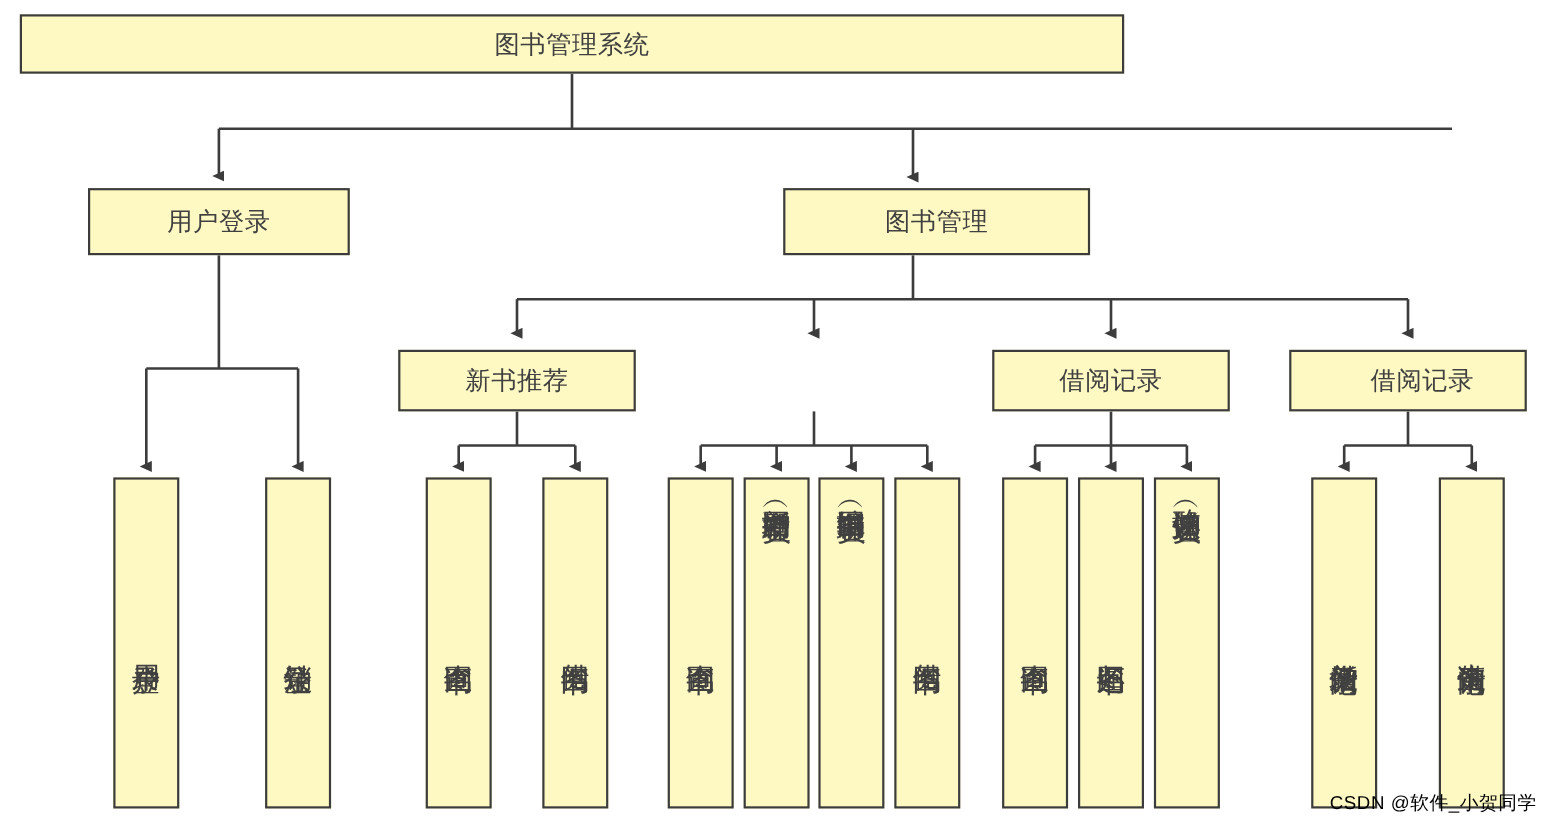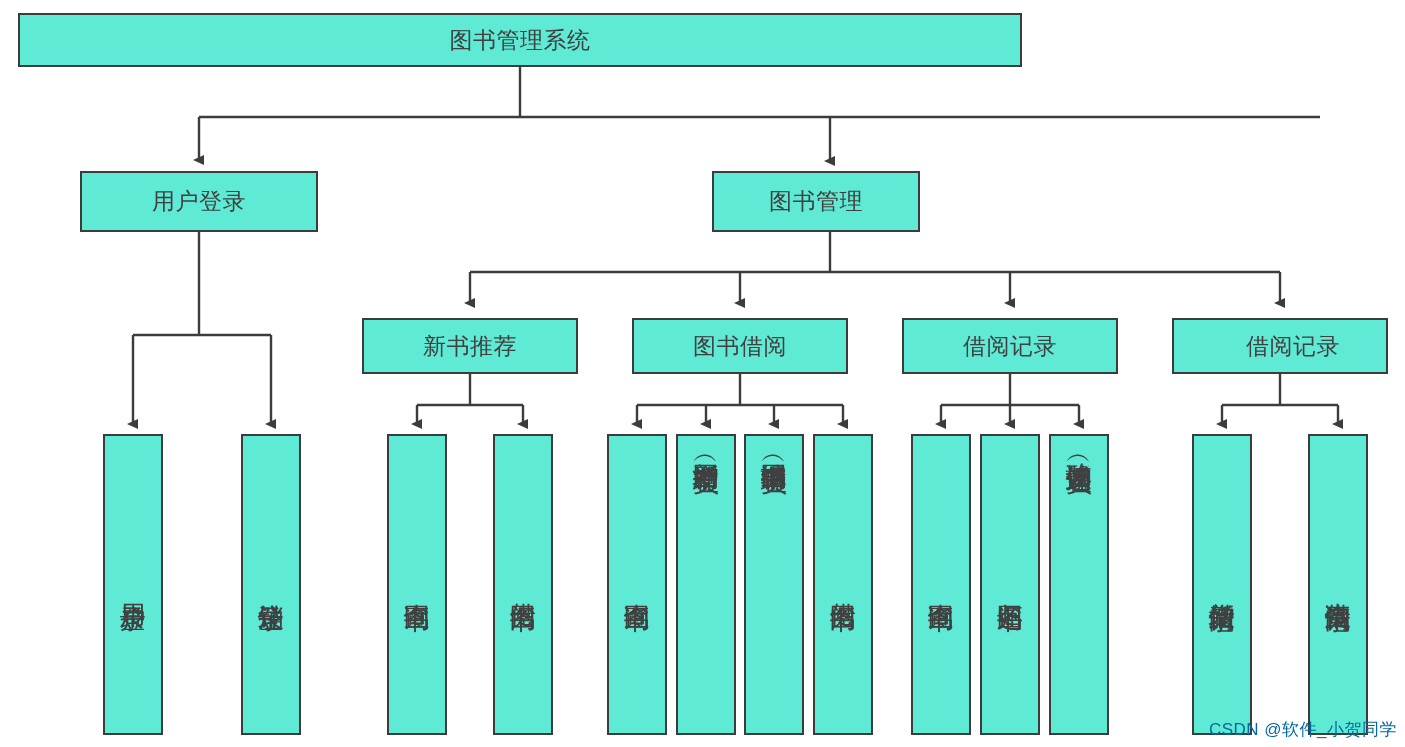--- a/index.html
+++ b/index.html
@@ -23,21 +23,21 @@
     left: 0;
     top: 0;
     width: 1405px;
     height: 747px;
     pointer-events: none;
   }
   .node {
     position: absolute;
     box-sizing: border-box;
     border: 2px solid #3c3c3c;
-    background: #5eead4;
+    background: #fef9c3;
     display: flex;
     align-items: center;
     justify-content: center;
     color: #404040;
   }
   .node.horiz {
     font-size: 23px;
     letter-spacing: 0.5px;
   }
   .node.leaf {
@@ -53,21 +53,21 @@
     letter-spacing: 1px;
     white-space: nowrap;
     text-align: center;
   }
   .node.leaf.short-text { align-items: center; padding-top: 0; }
   .watermark {
     position: absolute;
     right: 8px;
     bottom: 6px;
     font-size: 17px;
-    color: #0369a1;
+    color: #000000;
     letter-spacing: 0.5px;
     white-space: nowrap;
   }
 </style>
 </head>
 <body>
 
 <div id="canvas">
 
   <svg id="wires" viewBox="0 0 1405 747">
@@ -121,29 +121,26 @@
     </g>
   </svg>
 
   <div class="node horiz" style="left:18px; top:13px; width:1004px; height:54px;">
     <span>图书管理系统</span>
   </div>
 
   <div class="node horiz" style="left:80px; top:171px; width:238px; height:61px;">
     <span>用户登录</span>
   </div>
-  <div class="node horiz" style="left:712px; top:171px; width:208px; height:61px;">
+  <div class="node horiz" style="left:712px; top:171px; width:279px; height:61px;">
     <span>图书管理</span>
   </div>
 
   <div class="node horiz" style="left:362px; top:318px; width:216px; height:56px;justify-content:center;">
     <span>新书推荐</span>
-  </div>
-  <div class="node horiz" style="left:632px; top:318px; width:216px; height:56px;">
-    <span>图书借阅</span>
   </div>
   <div class="node horiz" style="left:902px; top:318px; width:216px; height:56px;">
     <span>借阅记录</span>
   </div>
   <div class="node horiz" style="left:1172px; top:318px; width:216px; height:56px;padding-left:26px;">
     <span>借阅记录</span>
   </div>
 
   <div class="node leaf short-text" style="left:103px; top:434px; width:60px; height:301px;">
     <span class="vtext">用户登录</span>

